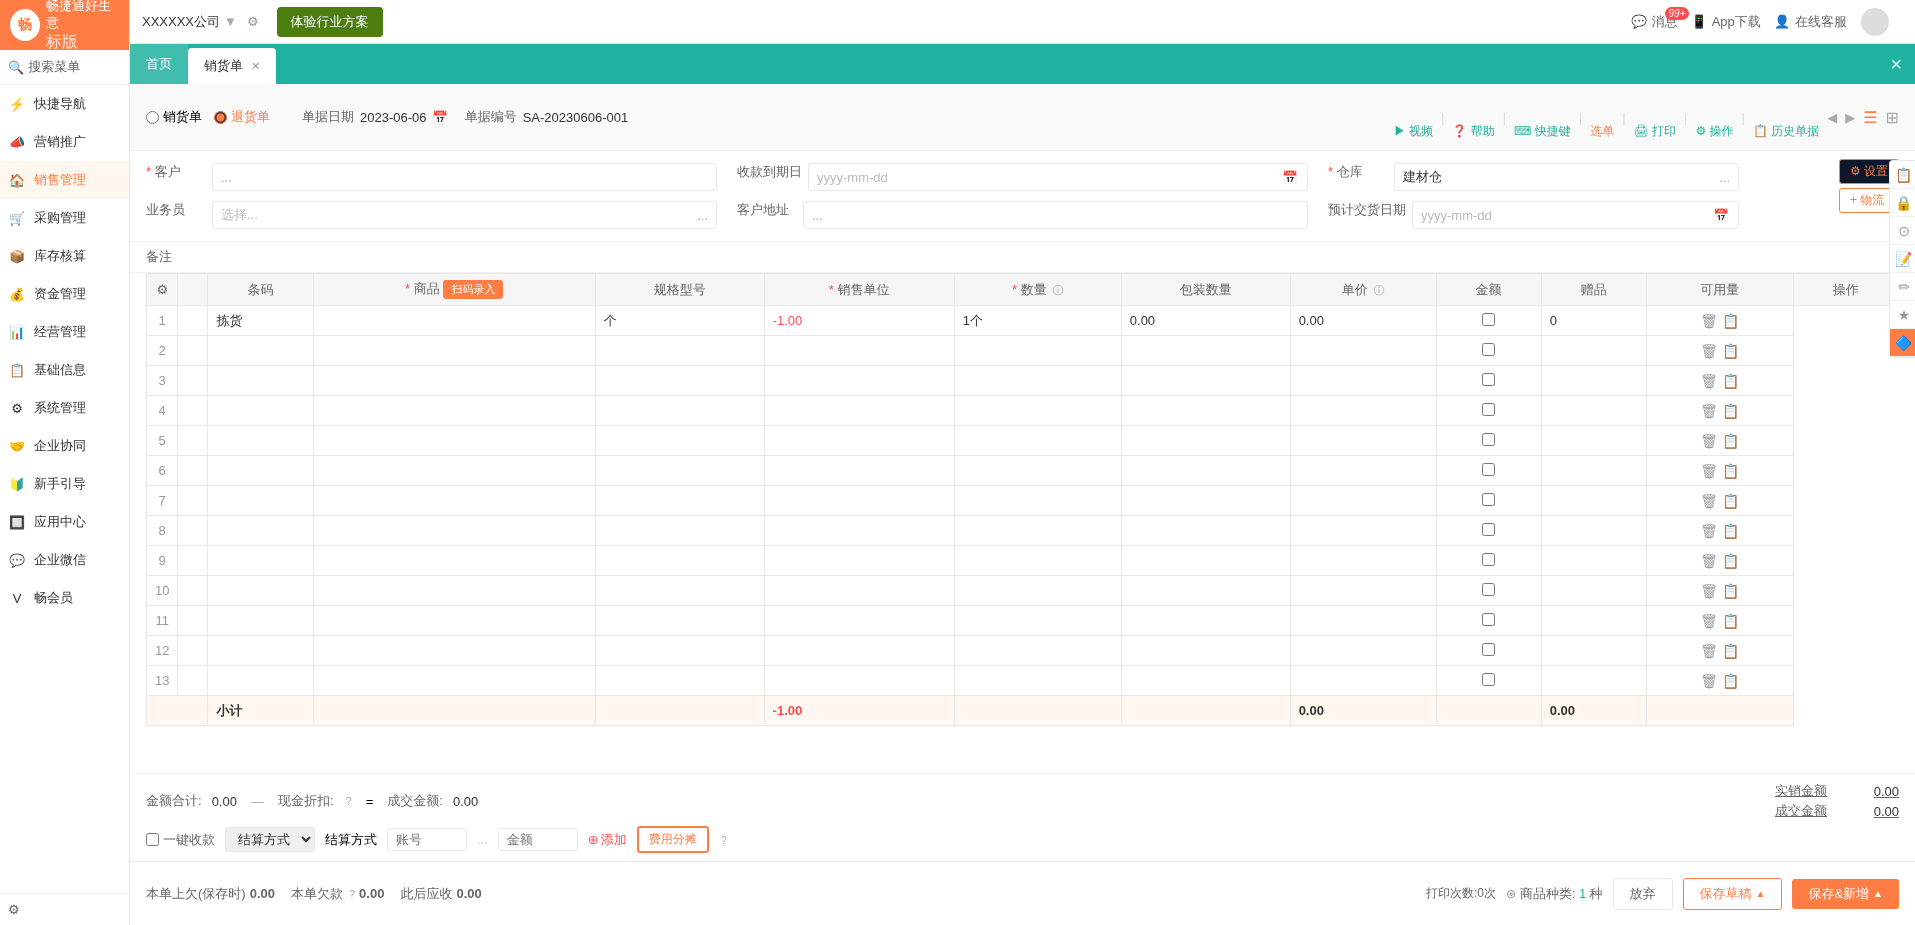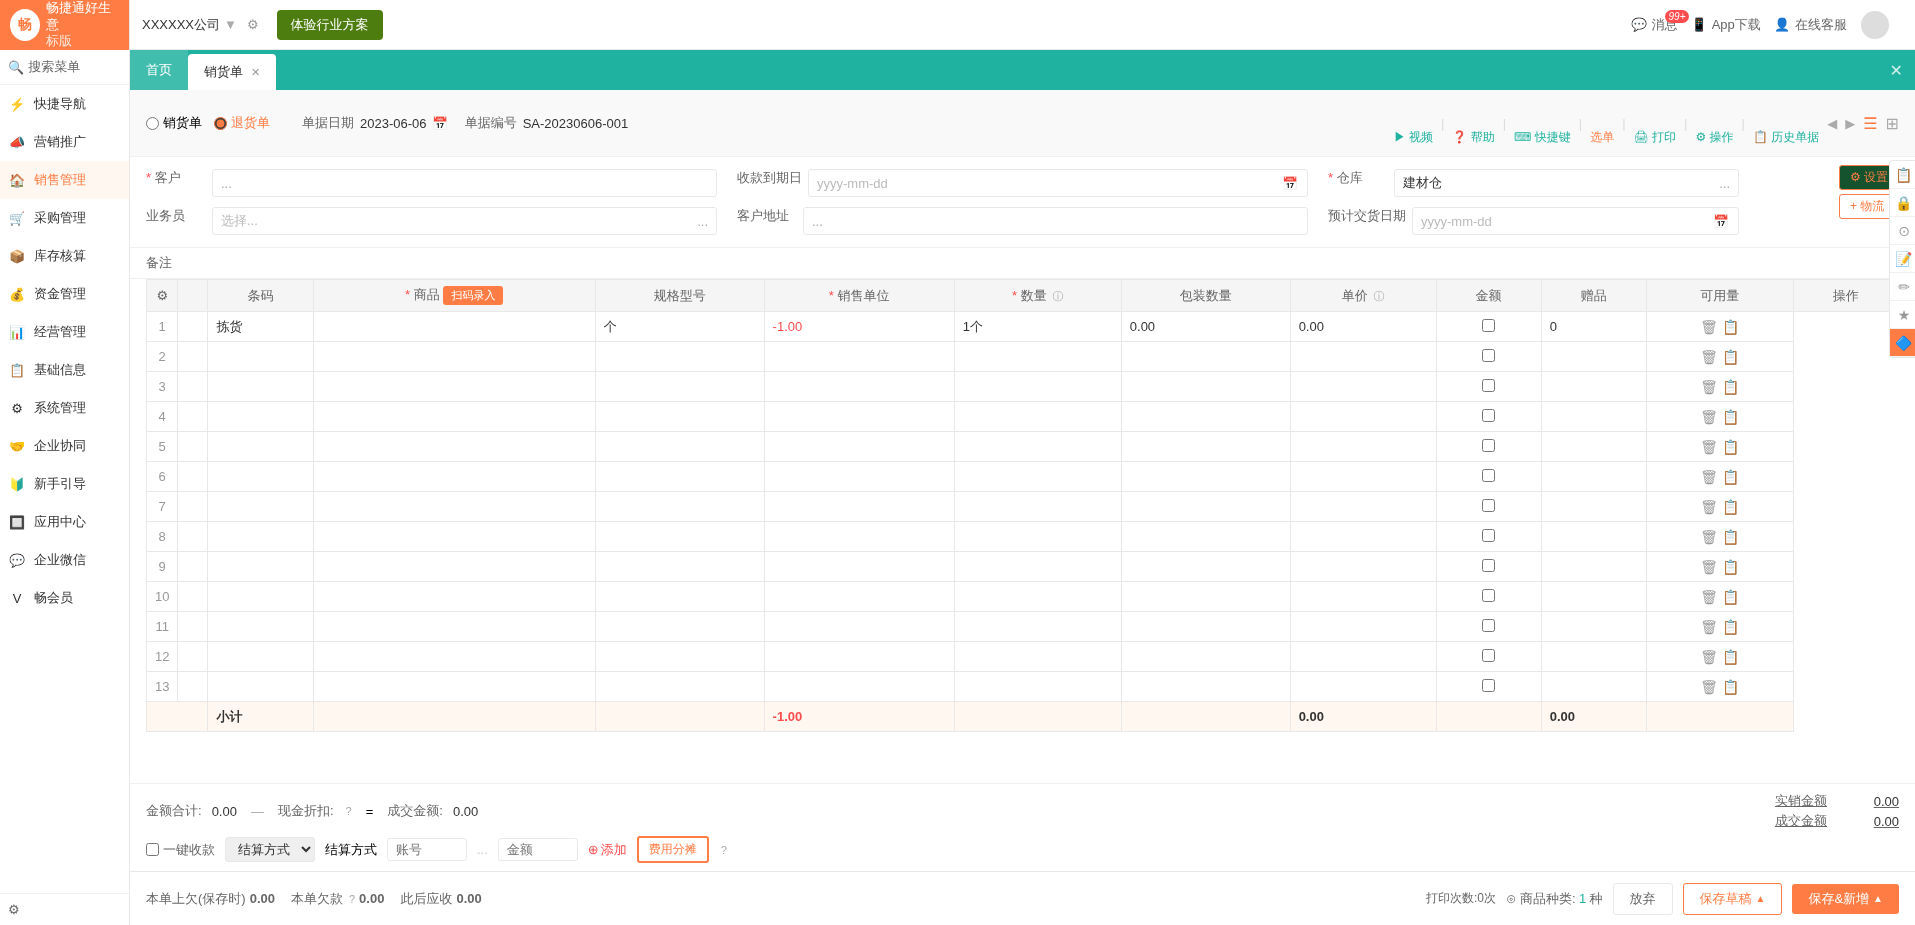--- a/index.html
+++ b/index.html
@@ -15,21 +15,21 @@
     .sidebar-nav-item { padding: 10px 8px; display: flex; align-items: center; gap: 8px; cursor: pointer; color: #333; }
     .sidebar-nav-item.active { background: #fff7f0; color: #ff7d45; }
     .sidebar-nav-item .icon { width: 18px; height: 18px; display: flex; align-items: center; justify-content: center; flex-shrink: 0; }
     .sidebar-bottom { margin-top: auto; border-top: 1px solid #f0f0f0; }
     .sidebar-bottom-item { padding: 8px; display: flex; align-items: center; gap: 6px; cursor: pointer; color: #666; }
 
     
     .main { flex: 1; display: flex; flex-direction: column; overflow: hidden; }
 
     
-    .topbar { height: 50px; background: #fff; border-bottom: 1px solid #e8e8e8; display: flex; align-items: center; padding: 0 12px; gap: 10px; flex-shrink: 0; }
+    .topbar { height: 44px; background: #fff; border-bottom: 1px solid #e8e8e8; display: flex; align-items: center; padding: 0 12px; gap: 10px; flex-shrink: 0; }
     .topbar-company { display: flex; align-items: center; gap: 4px; font-size: 13px; color: #333; flex: 0 0 auto; }
     .topbar-gear { color: #999; cursor: pointer; margin-right: 8px; }
     .topbar-trial-btn { background: #4d7c0f; color: #fff; border: none; border-radius: 4px; padding: 6px 14px; cursor: pointer; font-size: 13px; }
     .topbar-right { margin-left: auto; display: flex; align-items: center; gap: 14px; color: #666; }
     .topbar-badge { position: relative; display: inline-flex; align-items: center; gap: 4px; cursor: pointer; }
     .badge-dot { background: #ff4d4f; color: #fff; font-size: 10px; border-radius: 8px; padding: 1px 4px; position: absolute; top: -6px; right: -12px; font-style: italic; }
     .topbar-avatar { width: 28px; height: 28px; background: #ddd; border-radius: 50%; }
     .topbar-username { color: #999; font-size: 12px; }
 
     
@@ -59,21 +59,21 @@
 
     
     .form-fields { padding: 12px 16px; display: grid; grid-template-columns: 1fr 1fr 1fr; gap: 10px 20px; flex-shrink: 0; border-bottom: 1px solid #f0f0f0; position: relative; }
     .form-field { display: flex; align-items: flex-start; gap: 6px; }
     .form-field-label { color: #666; white-space: nowrap; min-width: 60px; }
     .form-field-label.required::before { content: '* '; color: #ff4d4f; }
     .form-field-input { flex: 1; border: 1px solid #e8e8e8; border-radius: 3px; padding: 4px 8px; color: #333; background: #fff; cursor: pointer; display: flex; align-items: center; justify-content: space-between; min-height: 28px; }
     .form-field-input .dots { color: #aaa; }
     .form-field-placeholder { color: #bbb; }
     .form-settings { position: absolute; right: 16px; top: 8px; display: flex; flex-direction: column; gap: 4px; }
-    .settings-btn { border: 1px solid #ff7d45; color: #ff7d45; border-radius: 3px; padding: 3px 10px; cursor: pointer; font-size: 12px; display: flex; align-items: center; gap: 2px; background: #14532d; }
+    .settings-btn { border: 1px solid #ff7d45; color: #ff7d45; border-radius: 3px; padding: 3px 10px; cursor: pointer; font-size: 12px; display: flex; align-items: center; gap: 2px; background: #0f172a; }
     .logistics-btn { border: 1px solid #ff7d45; color: #ff7d45; border-radius: 3px; padding: 3px 10px; cursor: pointer; font-size: 12px; display: flex; align-items: center; gap: 2px; background: #fff; }
 
     
     .form-notes { padding: 6px 16px; display: flex; align-items: center; gap: 6px; border-bottom: 1px solid #f0f0f0; flex-shrink: 0; }
     .notes-label { color: #666; }
     .notes-input { flex: 1; border: none; outline: none; color: #333; }
 
     
     .table-wrapper { flex: 1; overflow-y: auto; padding: 0 16px; }
     table { width: 100%; border-collapse: collapse; font-size: 12px; }
@@ -96,21 +96,21 @@
     .footer-label { color: #666; }
     .footer-value { color: #333; font-weight: 500; }
     .footer-line2 { display: flex; align-items: center; gap: 10px; }
     .checkbox-label { display: flex; align-items: center; gap: 4px; color: #666; cursor: pointer; }
     .pay-select { border: 1px solid #e8e8e8; border-radius: 3px; padding: 3px 8px; color: #333; }
     .fee-btn { border: 2px solid #ff7d45; color: #ff7d45; border-radius: 3px; padding: 3px 10px; cursor: pointer; background: #fff; font-size: 12px; }
     .amount-input { border: 1px solid #e8e8e8; border-radius: 3px; padding: 3px 8px; width: 80px; color: #333; }
     .add-btn { border: none; background: none; color: #ff4d4f; cursor: pointer; display: flex; align-items: center; gap: 2px; }
 
     
-    .bottom-bar { height: 54px; background: #fff; border-top: 1px solid #e8e8e8; display: flex; align-items: center; padding: 0 16px; gap: 16px; flex-shrink: 0; }
+    .bottom-bar { height: 64px; background: #fff; border-top: 1px solid #e8e8e8; display: flex; align-items: center; padding: 0 16px; gap: 16px; flex-shrink: 0; }
     .bottom-info { display: flex; align-items: center; gap: 16px; flex: 1; color: #666; }
     .bottom-info span { display: flex; align-items: center; gap: 4px; }
     .bottom-right { display: flex; align-items: center; gap: 10px; }
     .print-count { color: #666; font-size: 12px; }
     .product-type { color: #666; font-size: 12px; }
     .product-type a { color: #20b2a0; cursor: pointer; }
     .abandon-btn { border: 1px solid #e8e8e8; background: #fff; color: #666; border-radius: 3px; padding: 6px 16px; cursor: pointer; }
     .save-draft-btn { border: 1px solid #ff7d45; background: #fff; color: #ff7d45; border-radius: 3px; padding: 6px 16px; cursor: pointer; display: flex; align-items: center; gap: 4px; }
     .save-new-btn { background: #ff7d45; color: #fff; border: none; border-radius: 3px; padding: 6px 16px; cursor: pointer; display: flex; align-items: center; gap: 4px; }
     .btn-arrow { font-size: 10px; }
@@ -129,21 +129,21 @@
 </head>
 <body>
 
 <div class="sidebar">
   <div class="sidebar-logo">
     <div class="sidebar-logo-icon">
       <span>畅</span>
     </div>
     <div class="sidebar-logo-text">
       <div>畅捷通好生意</div>
-      <div style="font-size:13px;opacity:0.8;">标版</div>
+      <div style="font-size:16px;opacity:0.8;">标版</div>
     </div>
   </div>
 
   <div class="sidebar-search">
     <span>🔍</span>
     <span>搜索菜单</span>
   </div>
 
   <div class="sidebar-nav-item">
     <span class="icon">⚡</span>

